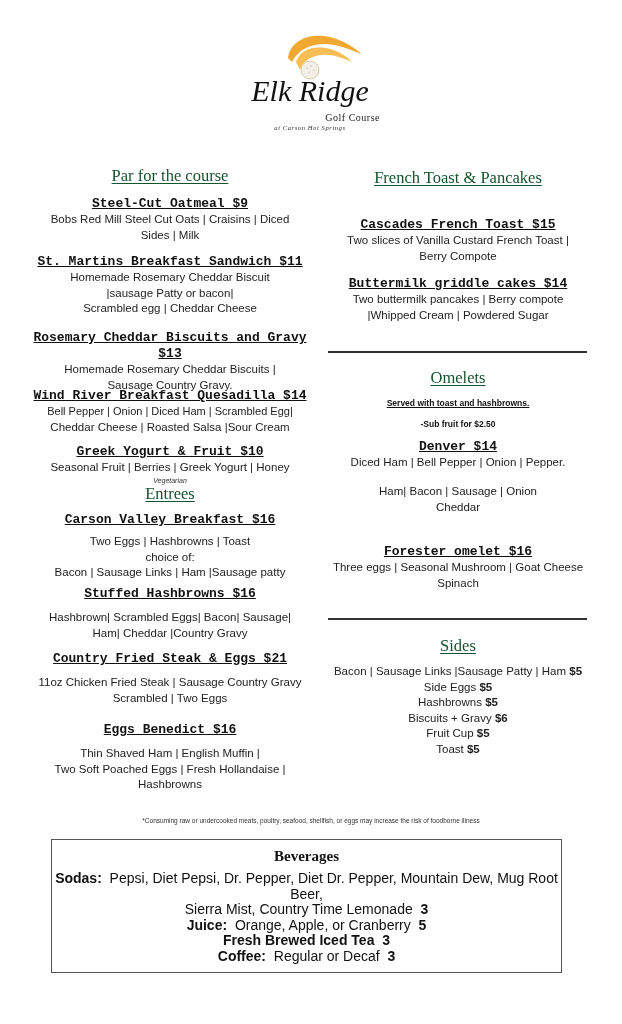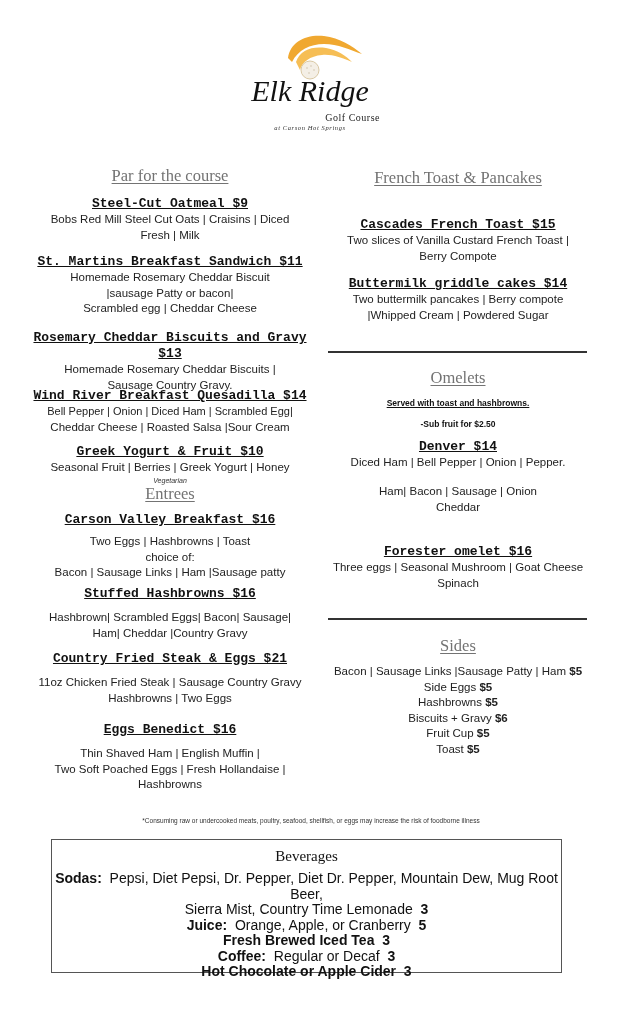--- a/index.html
+++ b/index.html
@@ -12,38 +12,38 @@
   .logo-sub { position:absolute; left:0; top:84px; width:140px; text-align:right;
     font-family:"Liberation Serif", serif; font-size:10px; color:#222; letter-spacing:0.5px; }
   .logo-sub2 { position:absolute; left:0; top:96px; width:140px; text-align:center;
     font-family:"Liberation Serif", serif; font-style:italic; font-size:6.5px; color:#333; letter-spacing:0.6px; }
 
   .col { position:absolute; text-align:center; }
   .col-left { left:30px; width:280px; top:166px; }
   .col-right { left:328px; width:260px; top:166px; }
 
   .sec-title { font-family:"Liberation Serif", "DejaVu Serif", serif; font-size:16.5px; text-decoration:underline;
-    text-underline-offset:2px; text-decoration-thickness:1px; color:#737373; line-height:20px; }
+    text-underline-offset:2px; text-decoration-thickness:1px; color:#14532d; line-height:20px; }
   .item-name { font-family:Liberation Mono, monospace; font-weight:bold; font-size:13px;
     text-decoration:underline; line-height:16px; color:#111; }
   .item-desc { font-family:"Liberation Sans", sans-serif; font-size:11.5px; line-height:15.5px; color:#222; }
   .item-note { font-family:"Liberation Sans", sans-serif; font-style:italic; font-size:7px; line-height:9px; color:#333; }
   .small-bold { font-family:"Liberation Sans", sans-serif; font-weight:bold; font-size:8.5px; line-height:12px; color:#111; }
   .ul { text-decoration:underline; }
   .price { font-weight:bold; }
   .block { position:absolute; left:0; width:100%; }
 
   .divider { position:absolute; height:2px; background:#333; }
 
   .disclaimer { position:absolute; left:0; width:622px; top:817px; text-align:center;
     font-family:"Liberation Sans", sans-serif; font-size:6.5px; color:#333; }
 
   .bev-box { position:absolute; left:51px; top:839px; width:511px; height:134px;
     border:1.5px solid #555; box-sizing:border-box; text-align:center; }
-  .bev-title { font-family:"Liberation Serif", serif; font-weight:normal; font-size:15px; margin-top:7px; line-height:18px; color:#111; }
+  .bev-title { font-family:"Liberation Serif", serif; font-weight:bold; font-size:15px; margin-top:7px; line-height:18px; color:#111; }
   .bev-line { font-family:"Liberation Sans", sans-serif; font-size:14px; line-height:15.5px; color:#111; }
   .bev-line b { font-weight:bold; }
 </style>
 </head>
 <body>
 
 <div class="logo">
   <svg width="140" height="60" viewBox="0 0 140 60">
     <path d="M48 30 C50 14, 66 6, 84 8 C100 10, 112 18, 122 26 C110 22, 98 16, 84 16 C70 16, 58 22, 52 34 Z" fill="#F0A830"></path>
     <path d="M56 34 C60 22, 72 18, 86 20 C98 22, 106 28, 112 34 C102 30, 92 26, 82 27 C70 28, 62 34, 60 42 Z" fill="#F6BE55"></path>
@@ -59,21 +59,21 @@
 </div>
 
 <div class="col col-left">
   <div class="block" style="top:0">
     <div class="sec-title">Par for the course</div>
   </div>
 
   <div class="block" style="top:30px">
     <div class="item-name">Steel-Cut Oatmeal $9</div>
     <div class="item-desc">Bobs Red Mill Steel Cut Oats | Craisins | Diced</div>
-    <div class="item-desc">Fresh | Milk</div>
+    <div class="item-desc">Sides | Milk</div>
   </div>
 
   <div class="block" style="top:88px">
     <div class="item-name">St. Martins Breakfast Sandwich $11</div>
     <div class="item-desc">Homemade Rosemary Cheddar Biscuit</div>
     <div class="item-desc">|sausage Patty or bacon|</div>
     <div class="item-desc">Scrambled egg | Cheddar Cheese</div>
   </div>
 
   <div class="block" style="top:164px">
@@ -110,21 +110,21 @@
     <div class="item-name">Stuffed Hashbrowns $16</div>
     <div style="height:8px"></div>
     <div class="item-desc">Hashbrown| Scrambled Eggs| Bacon| Sausage|</div>
     <div class="item-desc">Ham| Cheddar |Country Gravy</div>
   </div>
 
   <div class="block" style="top:485px">
     <div class="item-name">Country Fried Steak &amp; Eggs $21</div>
     <div style="height:8px"></div>
     <div class="item-desc">11oz Chicken Fried Steak | Sausage Country Gravy</div>
-    <div class="item-desc">Hashbrowns | Two Eggs</div>
+    <div class="item-desc">Scrambled | Two Eggs</div>
   </div>
 
   <div class="block" style="top:556px">
     <div class="item-name">Eggs Benedict $16</div>
     <div style="height:8px"></div>
     <div class="item-desc">Thin Shaved Ham | English Muffin |</div>
     <div class="item-desc">Two Soft Poached Eggs | Fresh Hollandaise |</div>
     <div class="item-desc">Hashbrowns</div>
   </div>
 </div>
@@ -192,14 +192,13 @@
 <div class="disclaimer">*Consuming raw or undercooked meats, poultry, seafood, shellfish, or eggs may increase the risk of foodborne illness</div>
 
 <div class="bev-box">
   <div class="bev-title">Beverages</div>
   <div style="height:6px"></div>
   <div class="bev-line"><b>Sodas:</b>&nbsp; <span>Pepsi, Diet Pepsi, Dr. Pepper, Diet Dr. Pepper, Mountain Dew, Mug Root Beer,</span></div>
   <div class="bev-line"><span>Sierra Mist, Country Time Lemonade</span>&nbsp; <b>3</b></div>
   <div class="bev-line"><b>Juice:</b>&nbsp; <span>Orange, Apple, or Cranberry</span>&nbsp; <b>5</b></div>
   <div class="bev-line"><b>Fresh Brewed Iced Tea</b>&nbsp; <b>3</b></div>
   <div class="bev-line"><b>Coffee:</b>&nbsp; <span>Regular or Decaf</span>&nbsp; <b>3</b></div>
-  <div class="bev-line"><b>Hot Chocolate or Apple Cider</b>&nbsp; <b>3</b></div>
 </div>
 
 </body></html>

